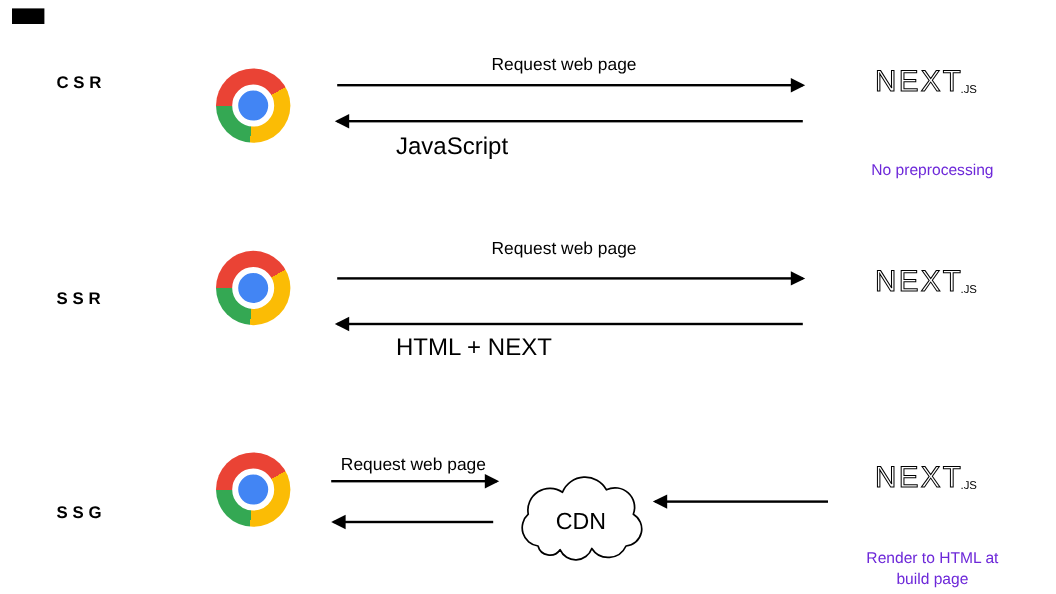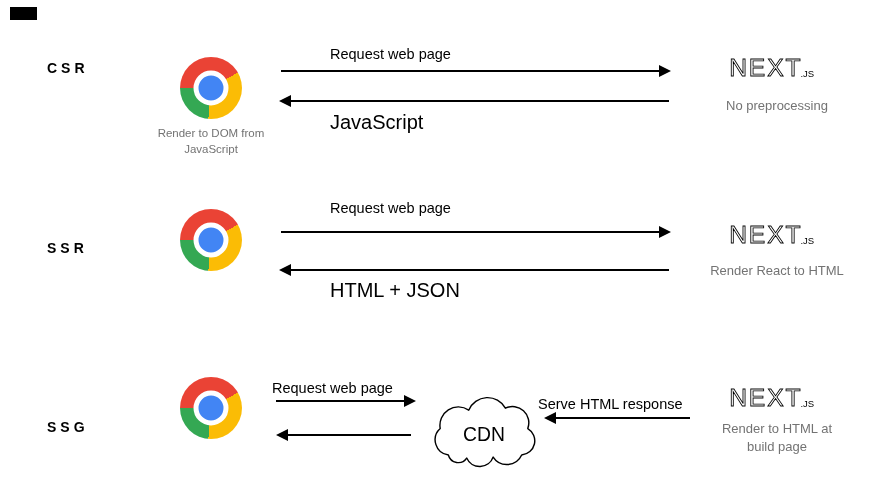--- a/index.html
+++ b/index.html
@@ -20,23 +20,23 @@
       var(--chrome-red,#EA4335) 0deg 150deg,
       var(--chrome-yellow,#FBBC05) 150deg 275deg,
       var(--chrome-green,#34A853) 275deg 360deg);
   }
   .chrome-hub {
     position:absolute; left:50%; top:50%; transform:translate(-50%,-50%);
     width:25px; height:25px; border-radius:50%;
     background:var(--chrome-blue,#4285F4); border:5px solid #fff;
   }
 
-  .caption { position:absolute; font-size:11.5px; line-height:1.35; text-align:center; color:#737373; }
+  .caption { position:absolute; font-size:11.5px; line-height:1.35; text-align:center; color:#6d28d9;margin-top:36px; }
   .caption.server { font-size:13px; }
-  .mid-label { position:absolute; font-size:14.5px; text-align:left; color:#000; }
+  .mid-label { position:absolute; font-size:14.5px; text-align:center; color:#000; }
   .big-label { position:absolute; font-size:20px; color:#000; }
 
   
   .arrow { position:absolute; height:2px; background:var(--arrow,#000); }
   .arrow.right::after {
     content:""; position:absolute; right:-2px; top:-5px;
     border:6px solid transparent; border-right:0; border-left:12px solid var(--arrow,#000);
   }
   .arrow.left::before {
     content:""; position:absolute; left:-2px; top:-5px;
@@ -61,21 +61,20 @@
 
 <div class="stage">
 
   <div class="corner-marker"></div>
 
   <div class="row-label" style="top:60px">CSR</div>
 
   <div class="chrome" style="left:180px;top:57px">
     <div class="chrome-hub"></div>
   </div>
-  <div class="caption" style="left:148px;top:126px;width:126px">Render to DOM from JavaScript</div>
 
   <div class="mid-label" style="left:330px;top:46px;width:280px">Request web page</div>
   <div class="arrow right" style="left:281px;top:70px;width:388px"></div>
   <div class="arrow left" style="left:281px;top:100px;width:388px"></div>
   <div class="big-label" style="left:330px;top:111px;width:280px">JavaScript</div>
 
   <svg class="next-logo" style="left:727px;top:48px" viewBox="0 0 110 40">
     <text class="next-text" x="2" y="29">NEXT</text>
     <text class="next-suffix" x="77" y="31">.JS</text>
   </svg>
@@ -83,43 +82,41 @@
 
   <div class="row-label" style="top:240px">SSR</div>
 
   <div class="chrome" style="left:180px;top:209px">
     <div class="chrome-hub"></div>
   </div>
 
   <div class="mid-label" style="left:330px;top:200px;width:280px">Request web page</div>
   <div class="arrow right" style="left:281px;top:231px;width:388px"></div>
   <div class="arrow left" style="left:281px;top:269px;width:388px"></div>
-  <div class="big-label" style="left:330px;top:279px;width:280px">HTML + JSON</div>
+  <div class="big-label" style="left:330px;top:279px;width:280px">HTML + NEXT</div>
 
   <svg class="next-logo" style="left:727px;top:215px" viewBox="0 0 110 40">
     <text class="next-text" x="2" y="29">NEXT</text>
     <text class="next-suffix" x="77" y="31">.JS</text>
   </svg>
-  <div class="caption server" style="left:707px;top:262px;width:140px">Render React to HTML</div>
 
   <div class="row-label" style="top:419px">SSG</div>
 
   <div class="chrome" style="left:180px;top:377px">
     <div class="chrome-hub"></div>
   </div>
 
   <div class="mid-label" style="left:272px;top:380px;width:145px">Request web page</div>
   <div class="arrow right" style="left:276px;top:400px;width:138px"></div>
 
   <svg class="cloud" style="left:428px;top:383px" viewBox="0 0 110 85">
     <path d="M 20 70 A 15 15 0 0 1 12 44 A 18 18 0 0 1 40 26 A 20 20 0 0 1 76 24 A 16 16 0 0 1 98 44 A 14 14 0 0 1 92 70 A 16 16 0 0 1 64 72 A 14 14 0 0 1 38 73 A 10 10 0 0 1 20 70 Z"></path>
     <text x="55" y="56" text-anchor="middle">CDN</text>
   </svg>
 
-  <div class="mid-label" style="left:538px;top:396px;width:160px">Serve HTML response</div>
   <div class="arrow left" style="left:546px;top:417px;width:144px"></div>
 
   <div class="arrow left" style="left:278px;top:434px;width:133px"></div>
 
   <svg class="next-logo" style="left:727px;top:378px" viewBox="0 0 110 40">
     <text class="next-text" x="2" y="29">NEXT</text>
     <text class="next-suffix" x="77" y="31">.JS</text>
   </svg>
   <div class="caption server" style="left:721px;top:420px;width:112px">Render to HTML at build page</div>
 

